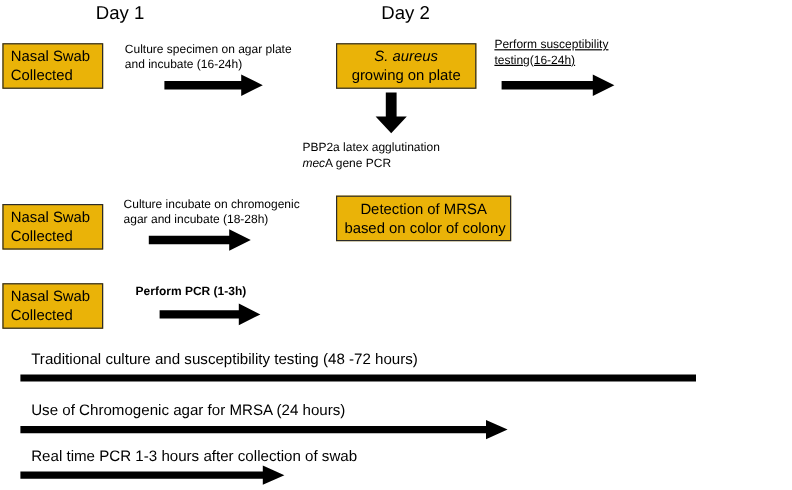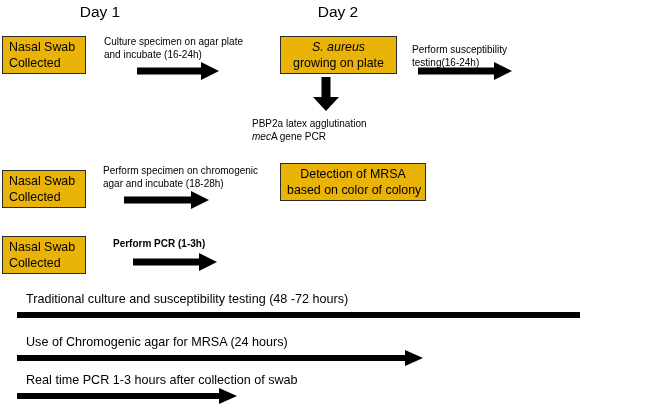--- a/index.html
+++ b/index.html
@@ -102,39 +102,39 @@
     <svg class="arrow-svg" width="26" height="34" viewBox="0 0 26 34">
       <path d="M8.5,0 L17.5,0 L17.5,20 L26,20 L13,34 L0,20 L8.5,20 Z" fill="#000000"></path>
     </svg>
   </div>
 
   <div class="abs caption" style="left:252px; top:118px; width:200px;">
     <div>PBP2a latex agglutination</div>
     <div><span class="ital">mec</span><span>A gene PCR</span></div>
   </div>
 
-  <div class="abs caption" style="left:412px; top:44px; width:126px;">
+  <div class="abs caption" style="left:412px; top:32px; width:126px;text-decoration:underline;">
     <div>Perform susceptibility</div>
     <div>testing(16-24h)</div>
   </div>
 
   <div class="abs" style="left:418px; top:62px;">
     <svg class="arrow-svg" width="94" height="18" viewBox="0 0 94 18">
       <path d="M0,5.5 L76,5.5 L76,0 L94,9 L76,18 L76,12.5 L0,12.5 Z" fill="#000000"></path>
     </svg>
   </div>
 
 
   <div class="abs box left-align" style="left:2px; top:170px; width:84px; height:38px;">
     <div class="line">Nasal Swab</div>
     <div class="line">Collected</div>
   </div>
 
   <div class="abs caption" style="left:103px; top:165px; width:166px;">
-    <div>Perform specimen on chromogenic</div>
+    <div>Culture incubate on chromogenic</div>
     <div>agar and incubate (18-28h)</div>
   </div>
 
   <div class="abs" style="left:124px; top:191px;">
     <svg class="arrow-svg" width="85" height="18" viewBox="0 0 85 18">
       <path d="M0,5.5 L67,5.5 L67,0 L85,9 L67,18 L67,12.5 L0,12.5 Z" fill="#000000"></path>
     </svg>
   </div>
 
   <div class="abs box center-align" style="left:280px; top:163px; width:146px; height:38px;">

